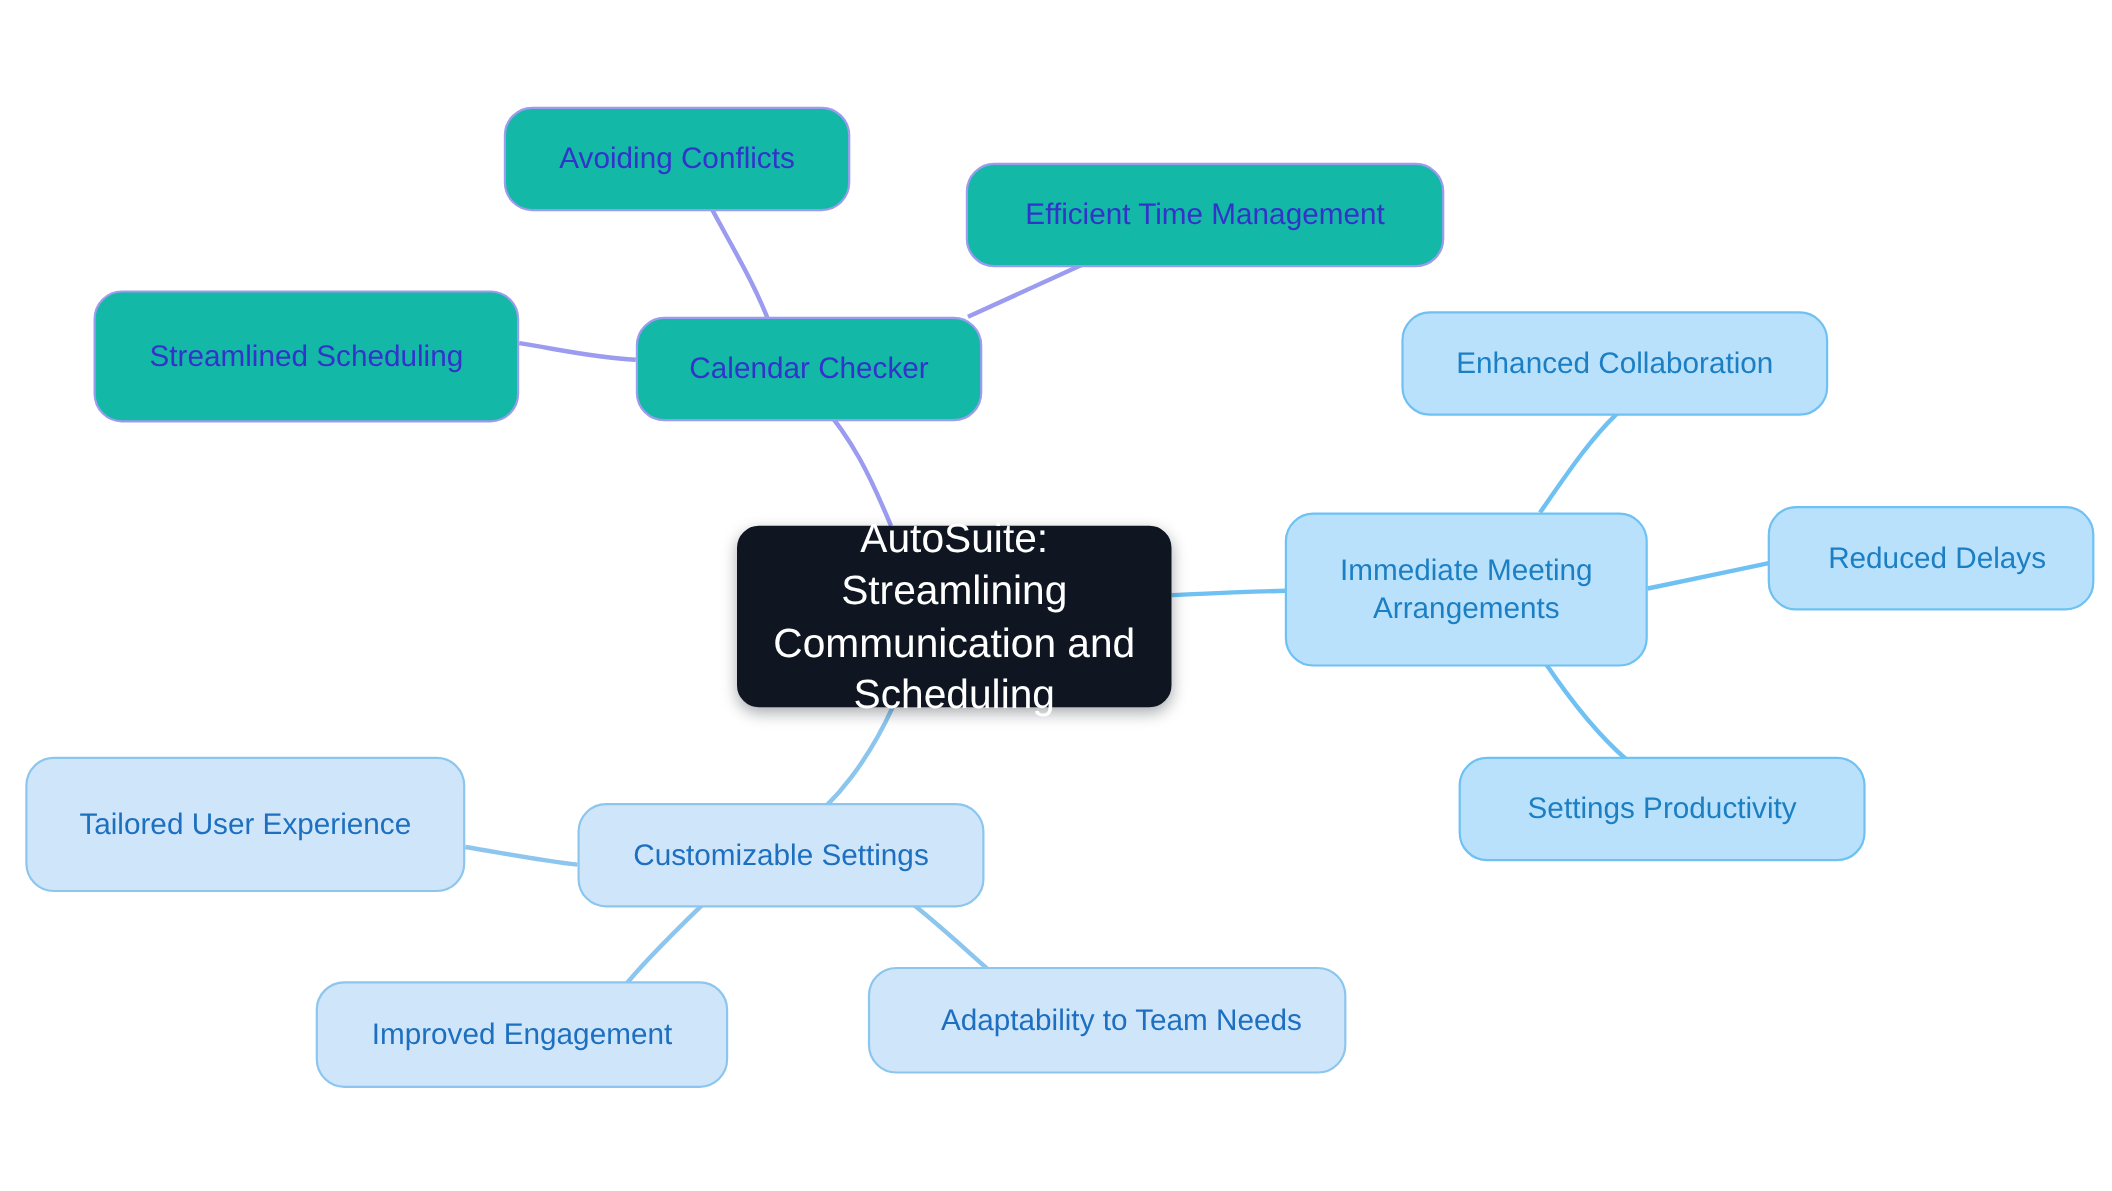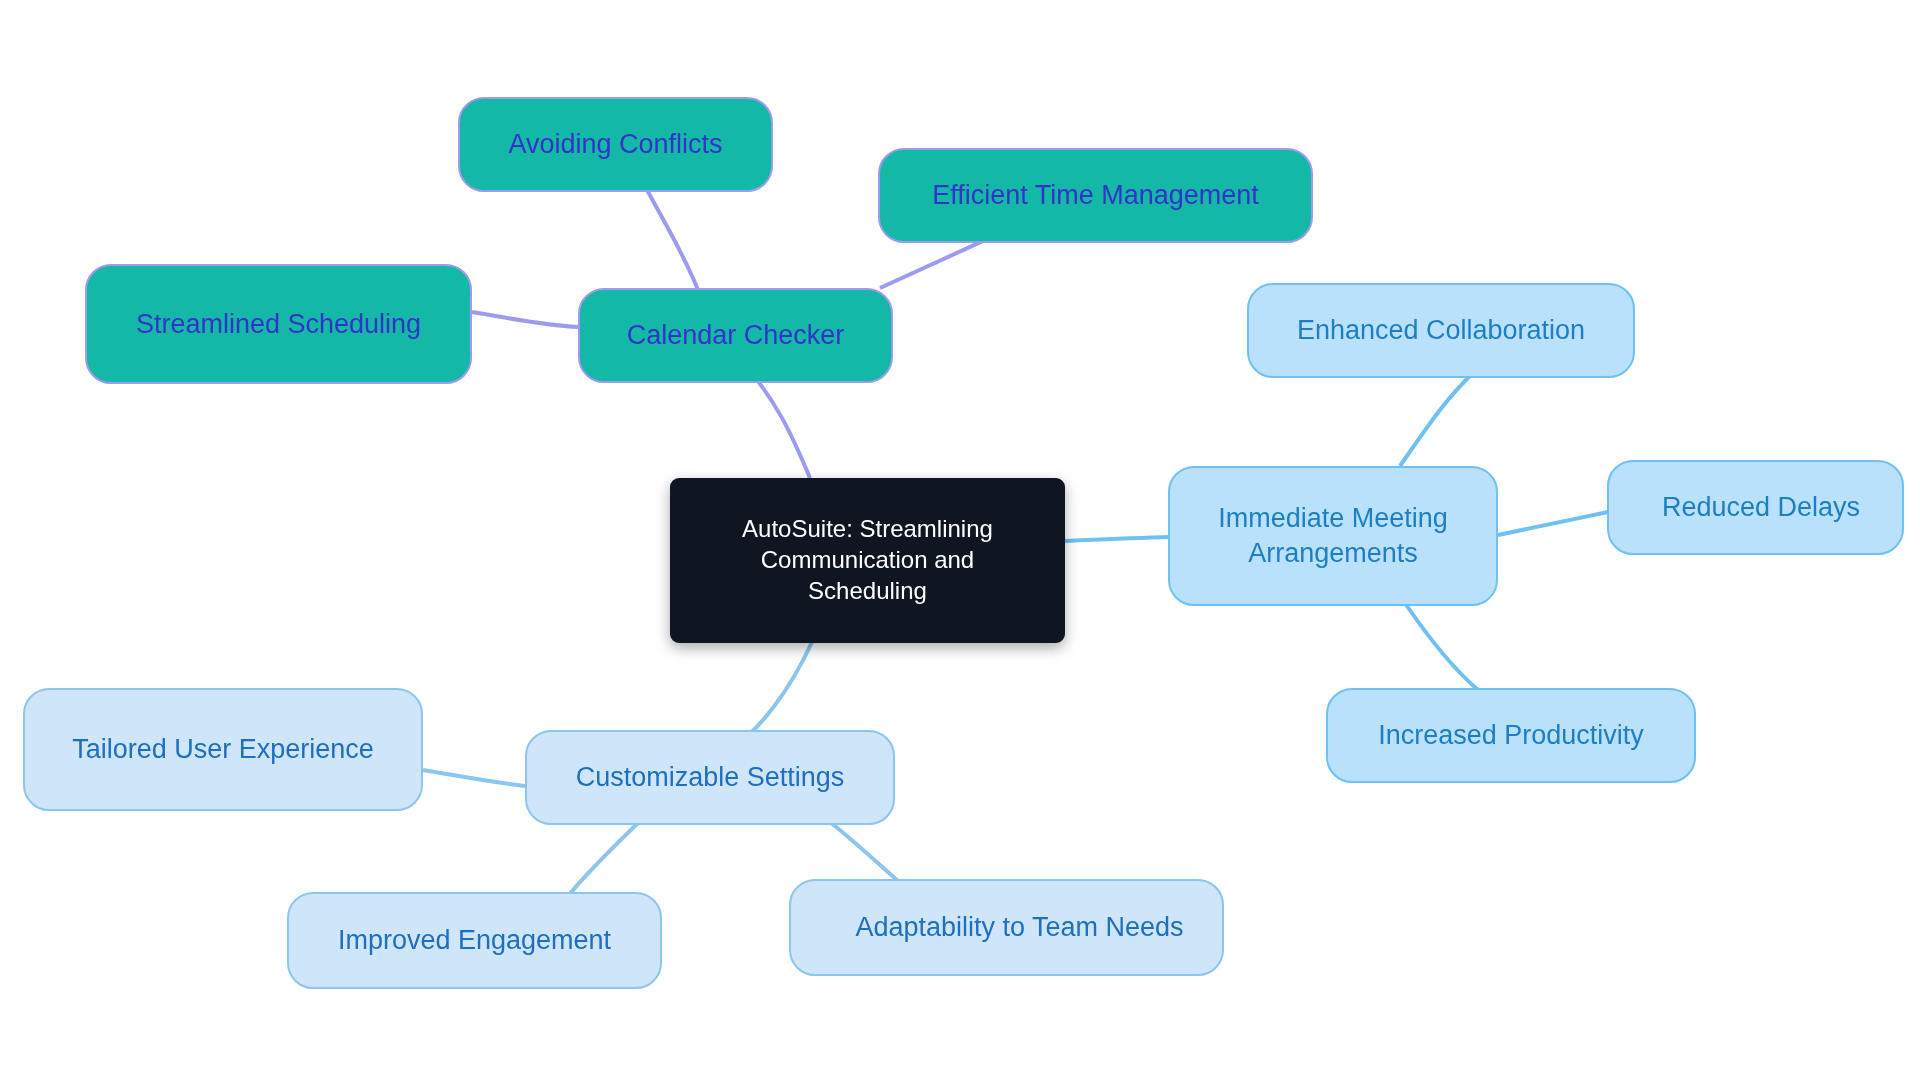--- a/index.html
+++ b/index.html
@@ -36,22 +36,22 @@
     border-style: solid;
     border-width: 2px;
     line-height: 1.28;
     white-space: pre-line;
     padding: 6px 14px;
   }
   .node.root {
     background: #0f1621;
     border-color: #0f1621;
     color: #ffffff;
-    border-radius: 9px;
-    font-size: 24px;
+    border-radius: 20px;
+    font-size: 37px;
     box-shadow: 0 5px 14px rgba(10,15,25,0.35);
   }
   .node.purple {
     background: #14b8a6;
     border-color: #9b9bf0;
     color: #3333cc;
     font-size: 27px;
   }
   .node.blue-dark {
     background: #b9e1fb;
@@ -94,25 +94,25 @@
 
   <div class="node purple" style="left:458px; top:97px; width:315px; height:95px;">Avoiding Conflicts</div>
 
   <div class="node purple" style="left:878px; top:148px; width:435px; height:95px;">Efficient Time Management</div>
 
   <div class="node purple" style="left:85px; top:264px; width:387px; height:120px;">Streamlined Scheduling</div>
 
   <div class="node blue-dark" style="left:1168px; top:466px; width:330px; height:140px;">Immediate Meeting
 Arrangements</div>
 
-  <div class="node blue-dark" style="left:1247px; top:283px; width:388px; height:95px;">Enhanced Collaboration</div>
+  <div class="node blue-dark" style="left:1274px; top:283px; width:388px; height:95px;">Enhanced Collaboration</div>
 
   <div class="node blue-dark" style="left:1607px; top:460px; width:297px; height:95px;padding-left:25px;">Reduced Delays</div>
 
-  <div class="node blue-dark" style="left:1326px; top:688px; width:370px; height:95px;">Increased Productivity</div>
+  <div class="node blue-dark" style="left:1326px; top:688px; width:370px; height:95px;">Settings Productivity</div>
 
   <div class="node blue-light" style="left:525px; top:730px; width:370px; height:95px;">Customizable Settings</div>
 
   <div class="node blue-light" style="left:23px; top:688px; width:400px; height:123px;">Tailored User Experience</div>
 
   <div class="node blue-light" style="left:287px; top:892px; width:375px; height:97px;">Improved Engagement</div>
 
   <div class="node blue-light" style="left:789px; top:879px; width:435px; height:97px;padding-left:40px;">Adaptability to Team Needs</div>
 
 </div>

